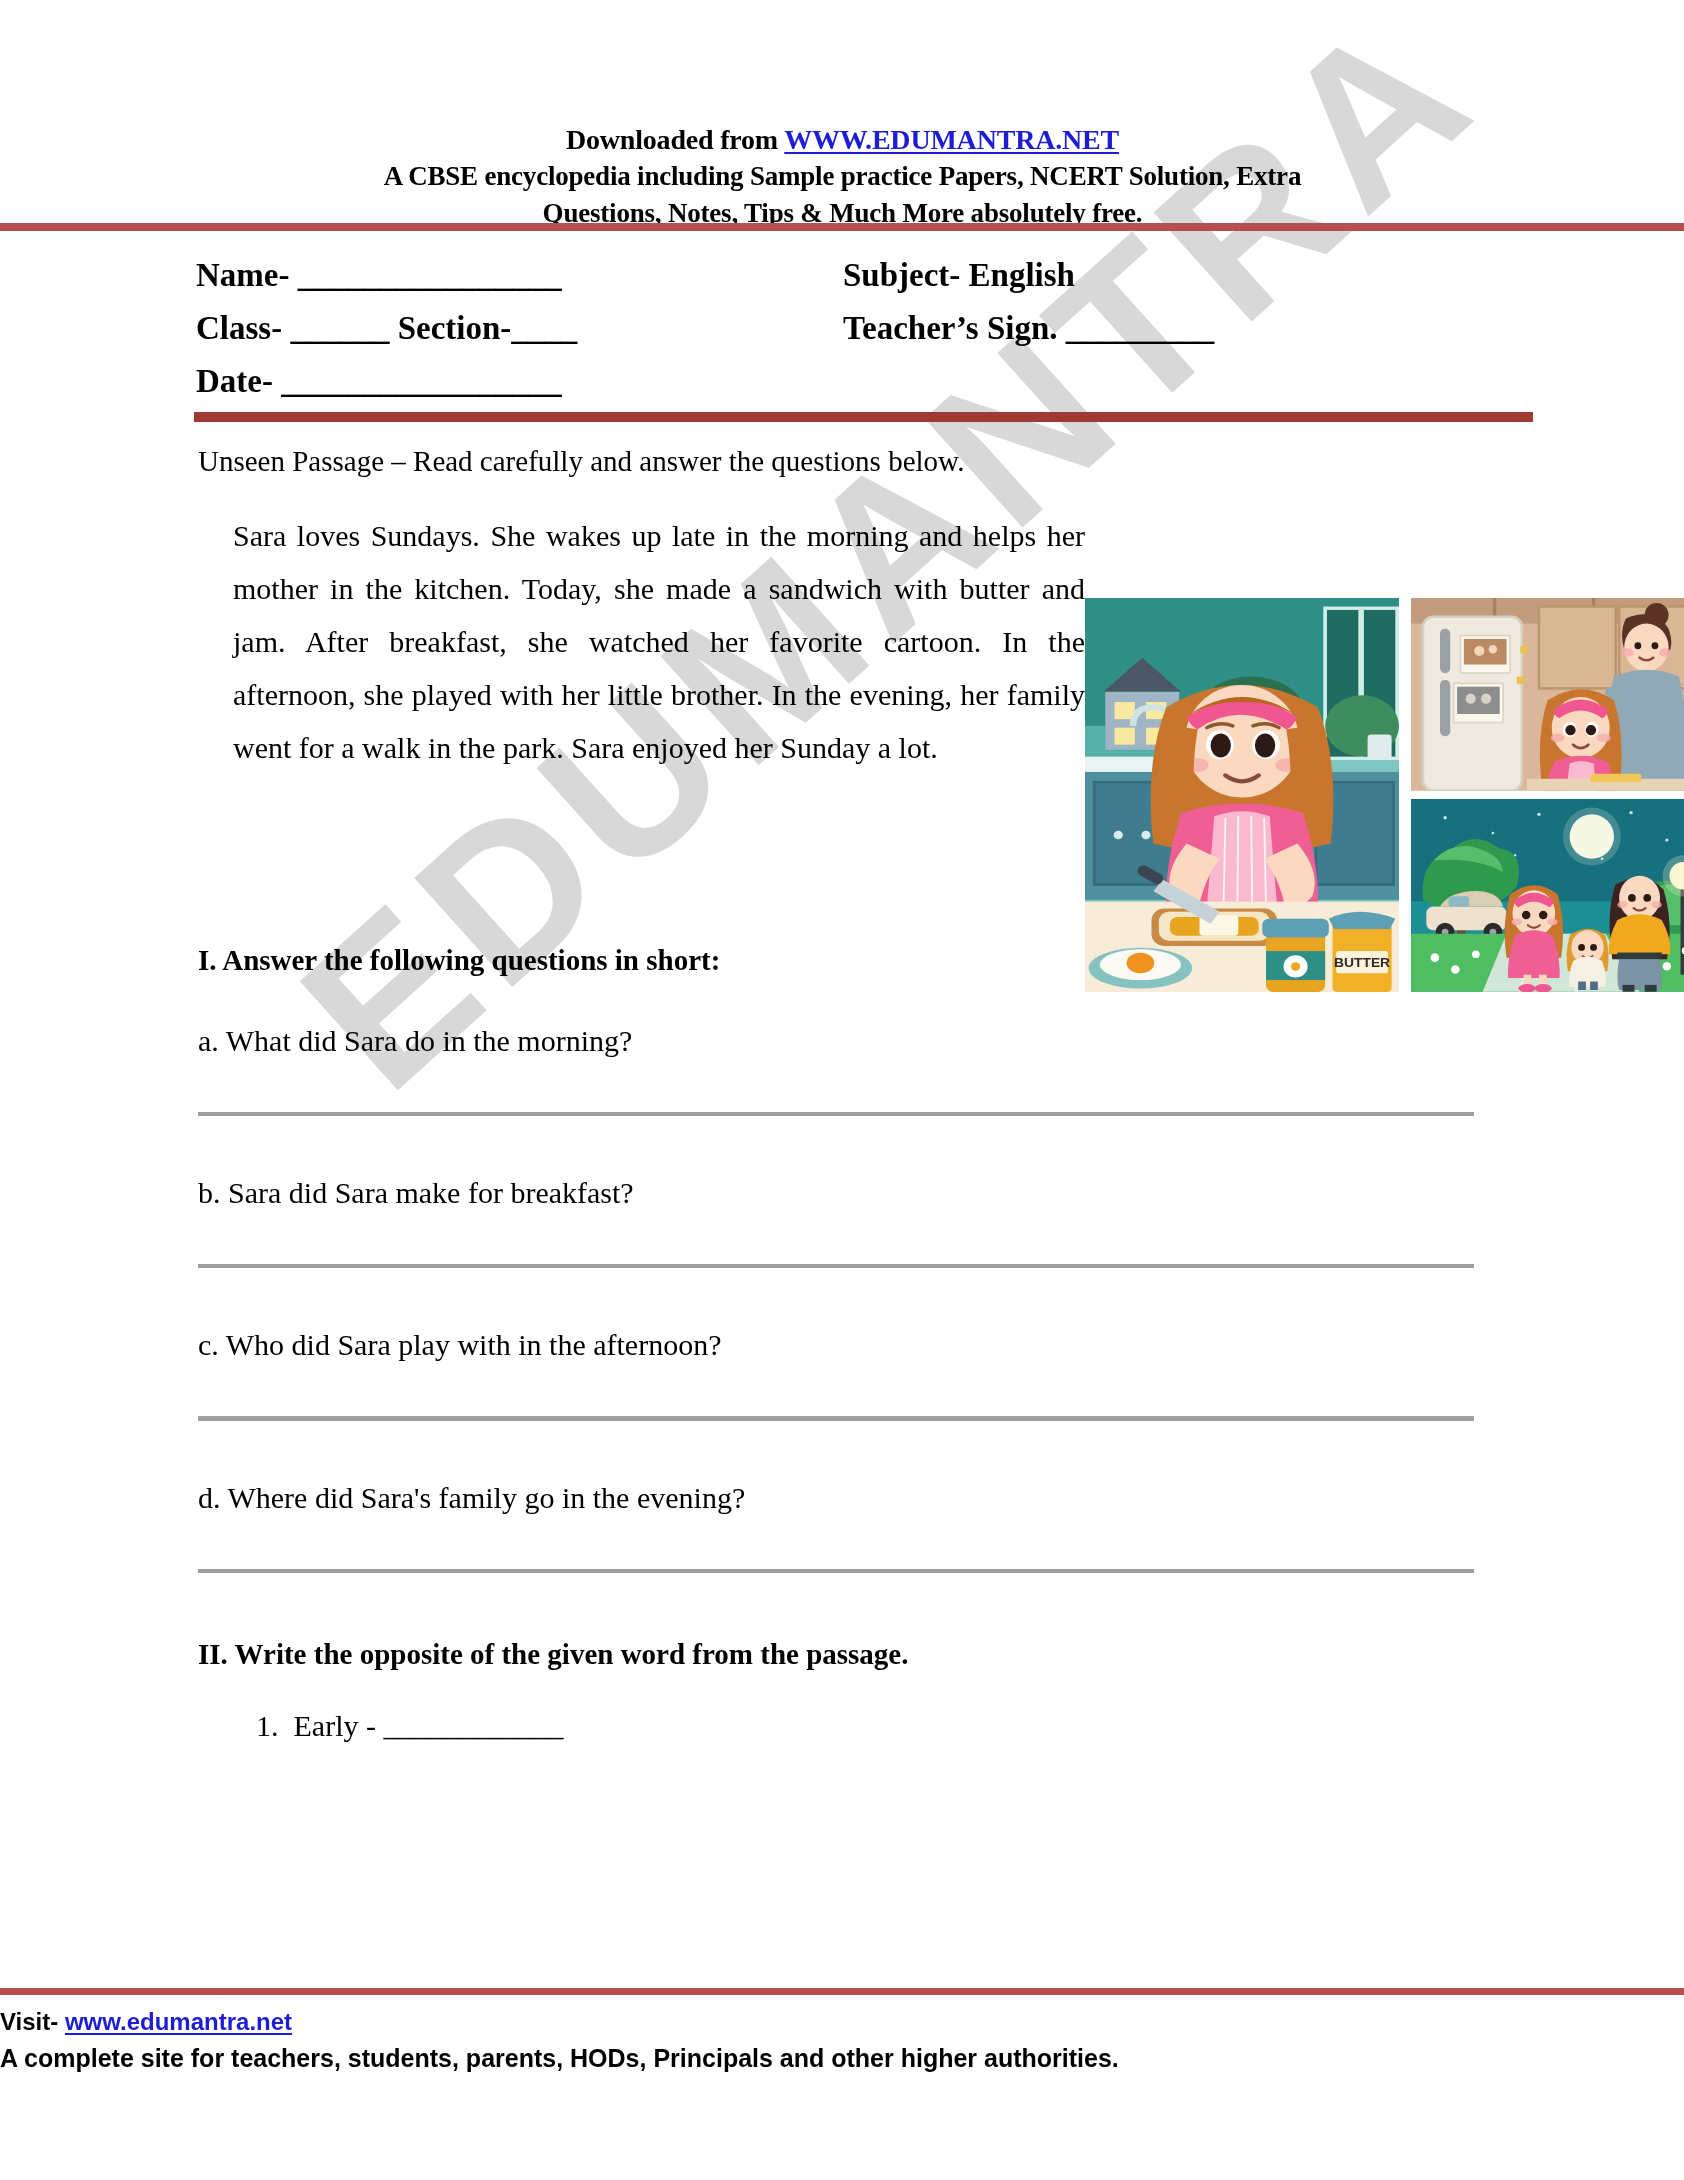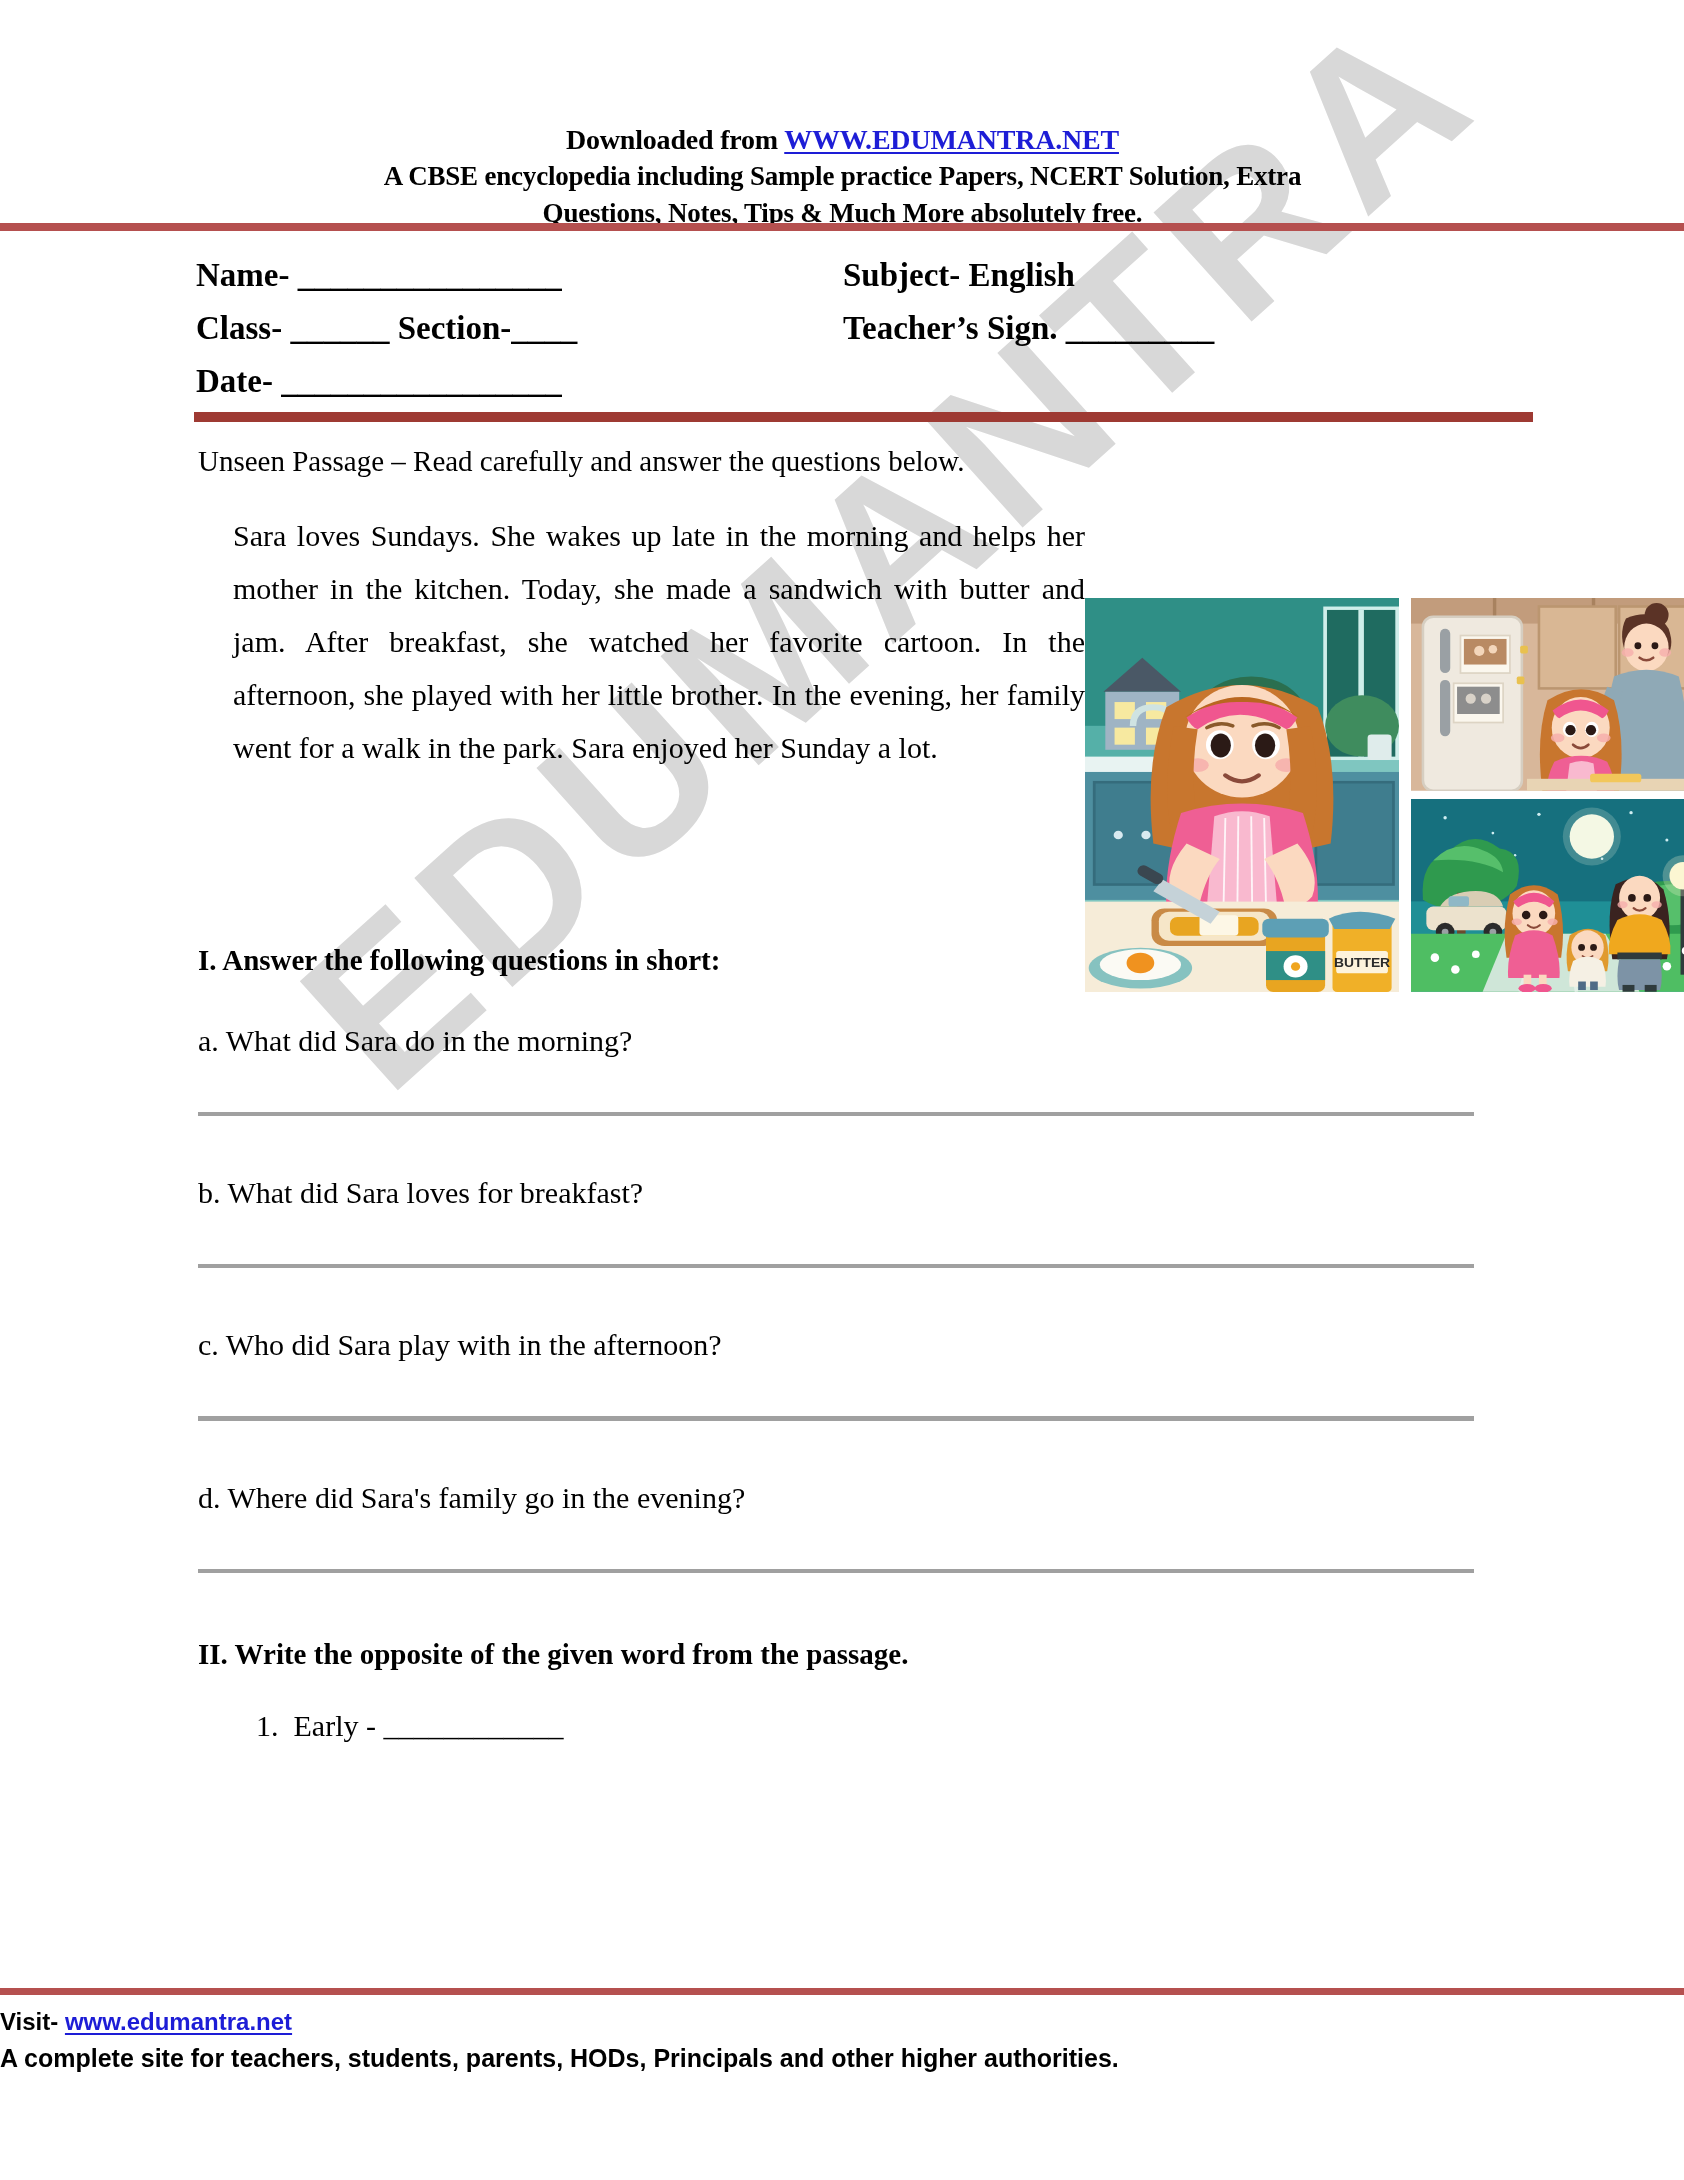--- a/index.html
+++ b/index.html
@@ -370,21 +370,21 @@
     </div>
 
     <div class="qhead">I. Answer the following questions in short:</div>
 
     <div style="height:41px"></div>
     <p class="q">a. What did Sara do in the morning?</p>
     <div style="height:51px"></div>
     <div class="ansline"></div>
 
     <div style="height:56px"></div>
-    <p class="q">b. What did Sara loves for breakfast?</p>
+    <p class="q">b. Sara did Sara make for breakfast?</p>
     <div style="height:51px"></div>
     <div class="ansline"></div>
 
     <div style="height:56px"></div>
     <p class="q">c. Who did Sara play with in the afternoon?</p>
     <div style="height:51px"></div>
     <div class="ansline"></div>
 
     <div style="height:56px"></div>
     <p class="q">d. Where did Sara's family go in the evening?</p>

